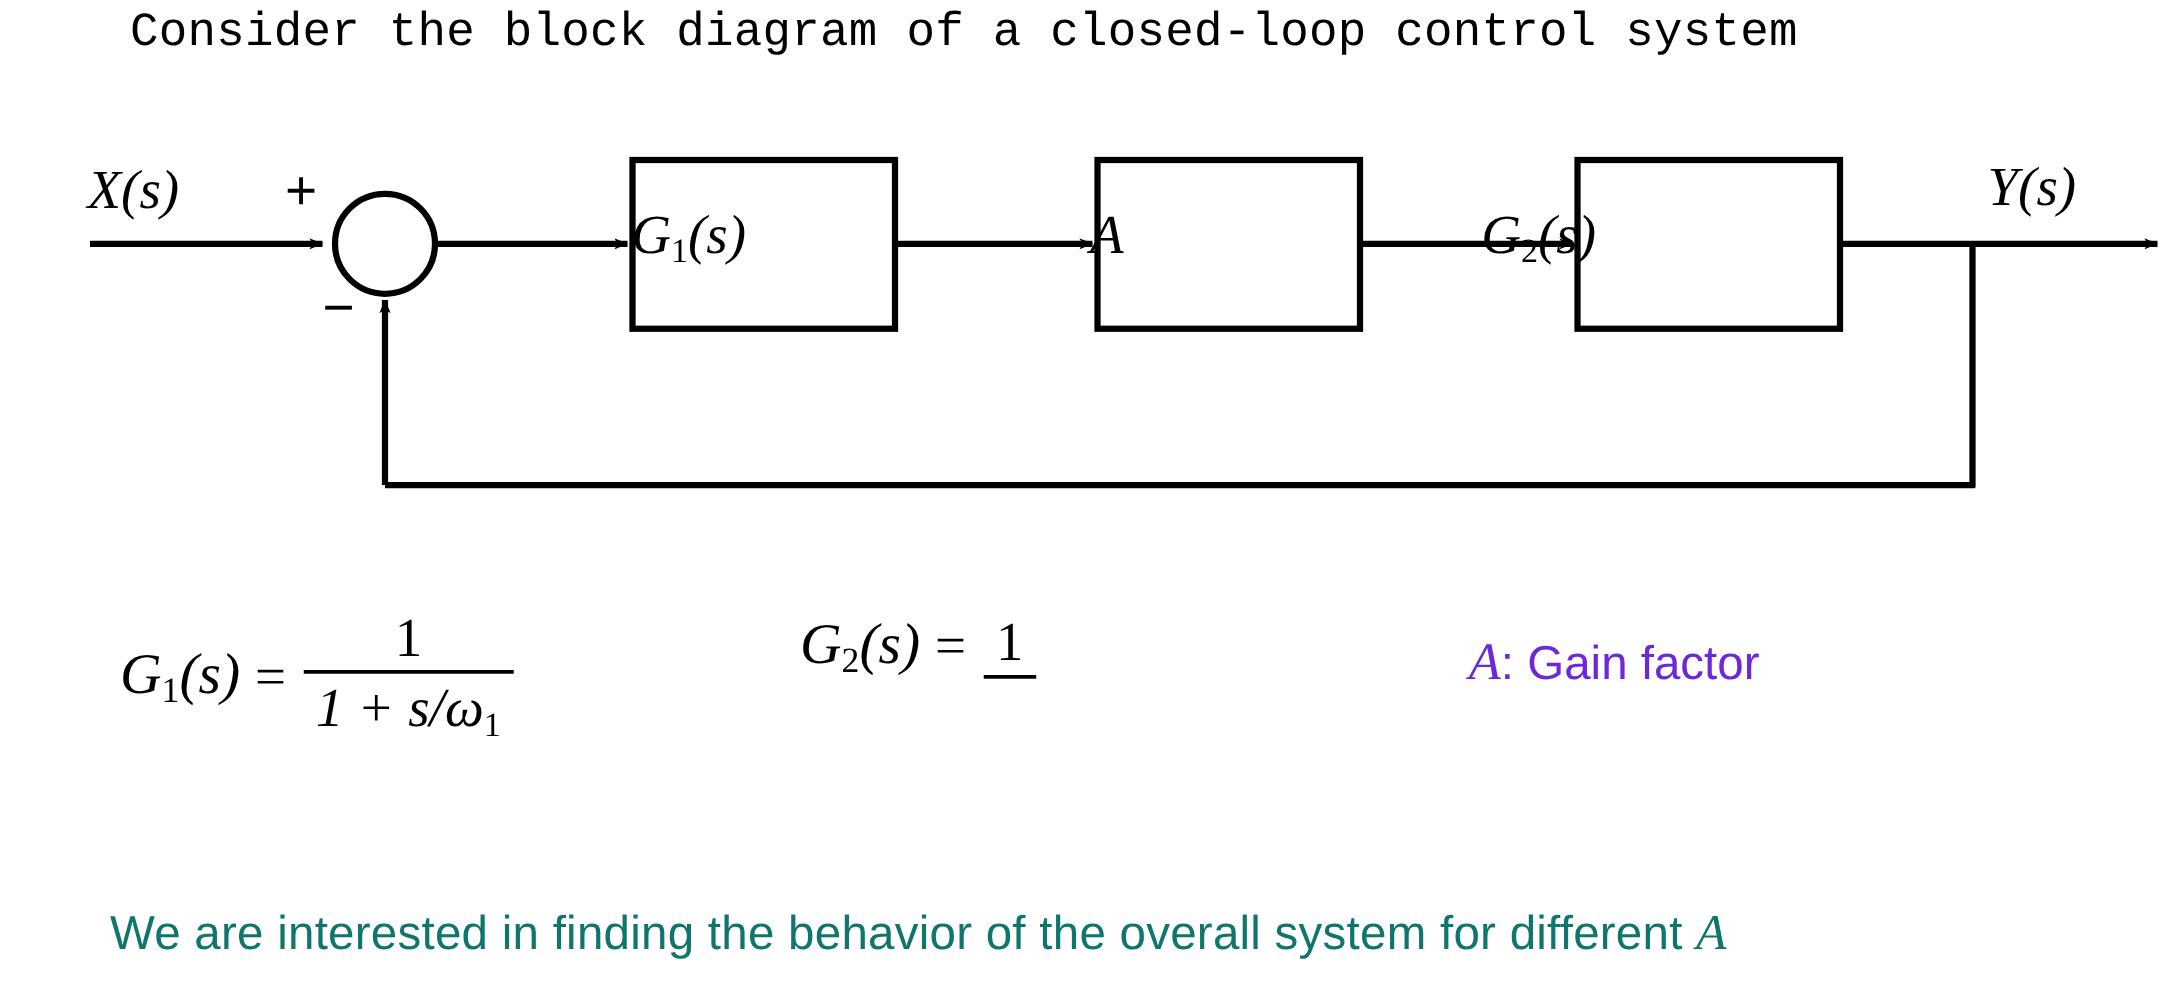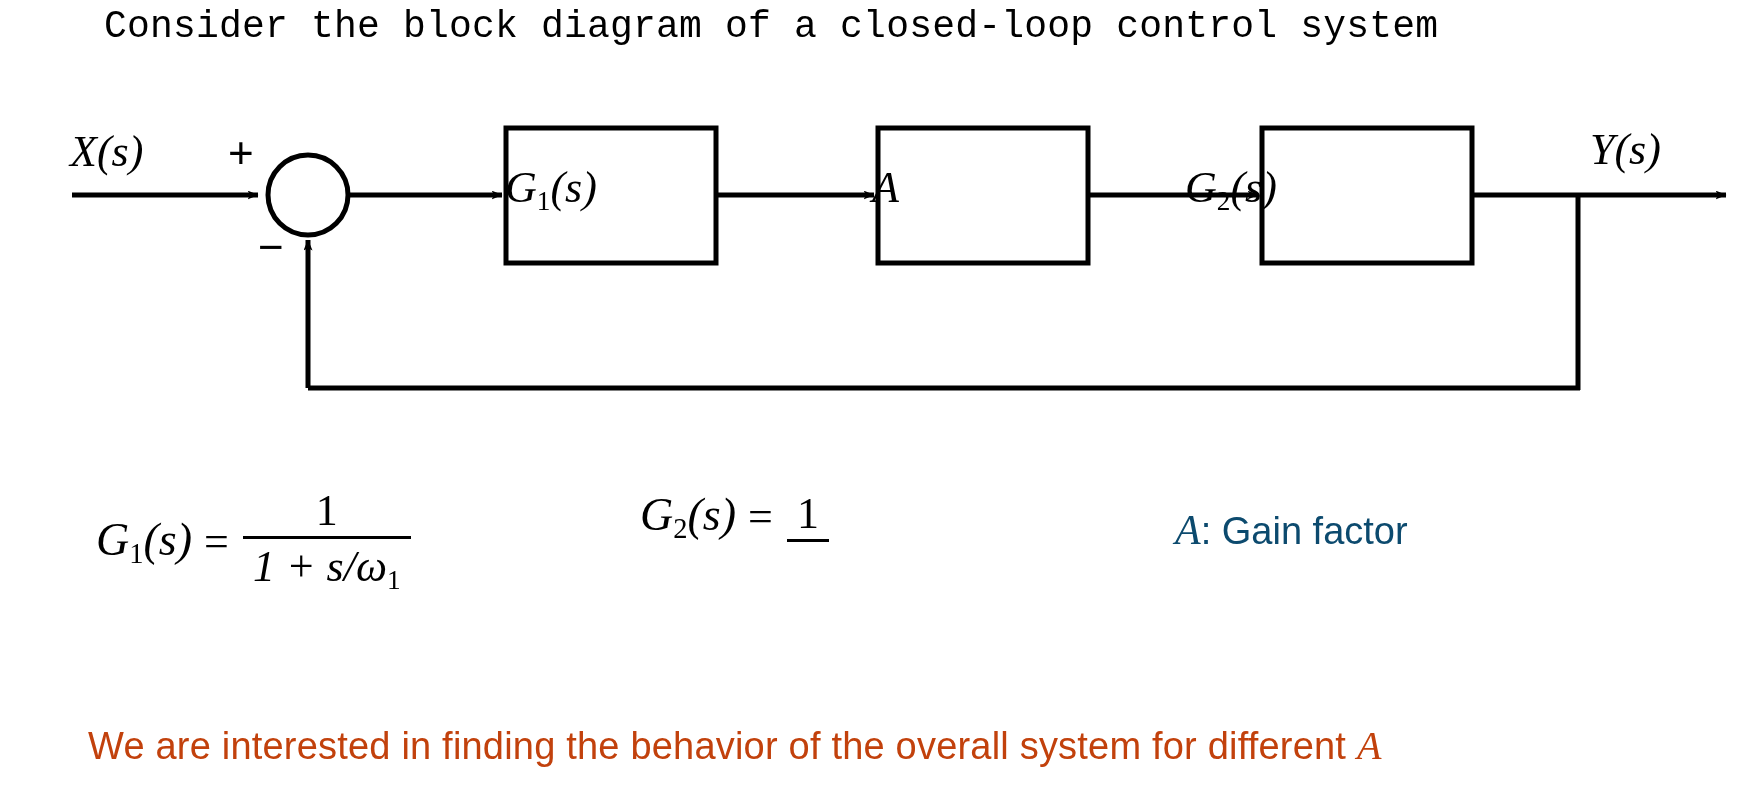--- a/index.html
+++ b/index.html
@@ -27,21 +27,21 @@
     white-space: nowrap;
     letter-spacing: 0.2px;
     margin-left: 16px;
   }
   .footline {
     position: absolute;
     left: 88px;
     top: 722px;
     font-size: 38px;
     font-family: "Liberation Sans", sans-serif;
-    color: #c2410c;
+    color: #0f766e;
     white-space: nowrap;
     letter-spacing: 0.2px;
   }
   .footline .mathvar {
     font-family: "Liberation Serif", serif;
     font-style: italic;
     font-size: 40px;
   }
   sub.sb {
     font-size: 0.62em;
@@ -119,21 +119,21 @@
     white-space: nowrap;
   }
   #formula-g1 { left: 96px; top: 18px; }
   #formula-g2 { left: 640px; top: 18px; }
   #gain-note  {
     position: absolute;
     left: 1175px;
     top: 36px;
     font-family: "Liberation Sans", sans-serif;
     font-size: 38px;
-    color: #0c4a6e;
+    color: #6d28d9;
     white-space: nowrap;
   }
   #gain-note .mathvar {
     font-family: "Liberation Serif", serif;
     font-style: italic;
     font-size: 42px;
   }
 
   .lhs {
     font-style: italic;

